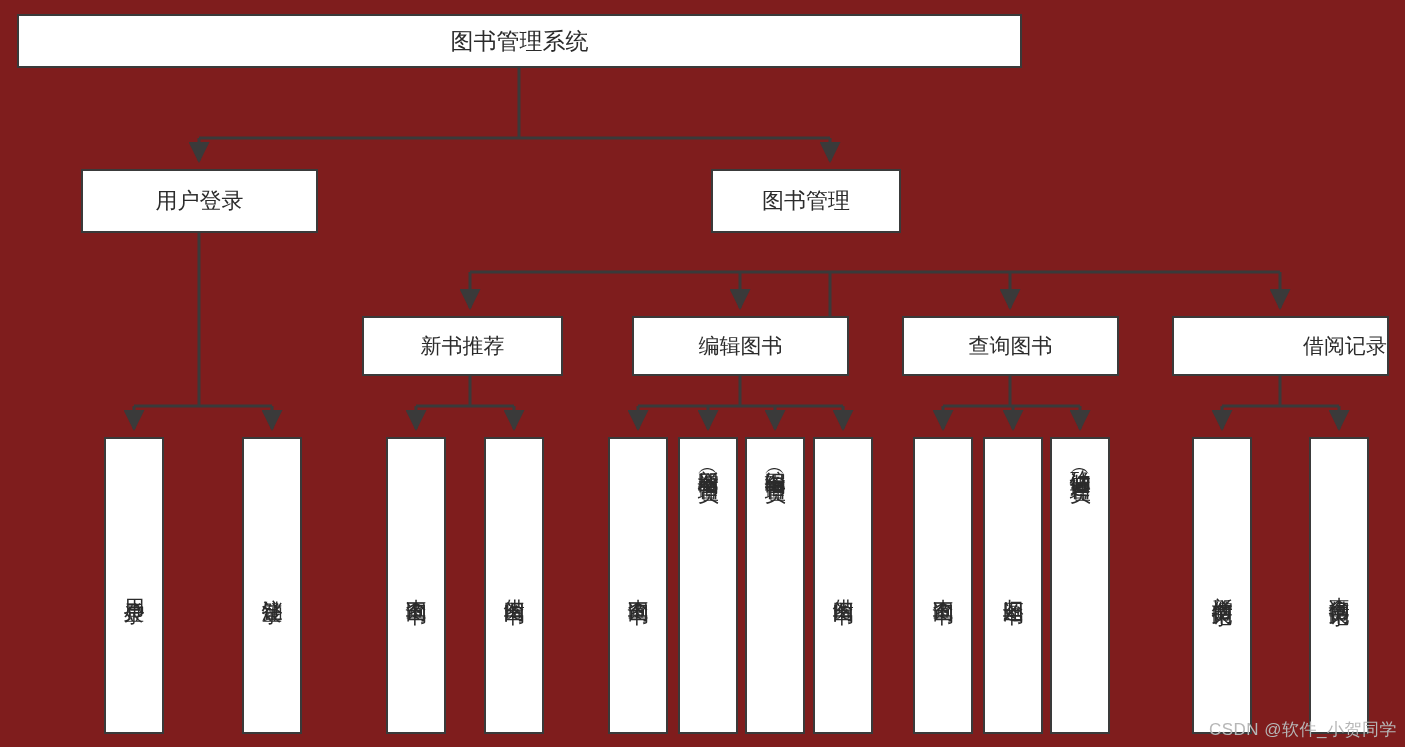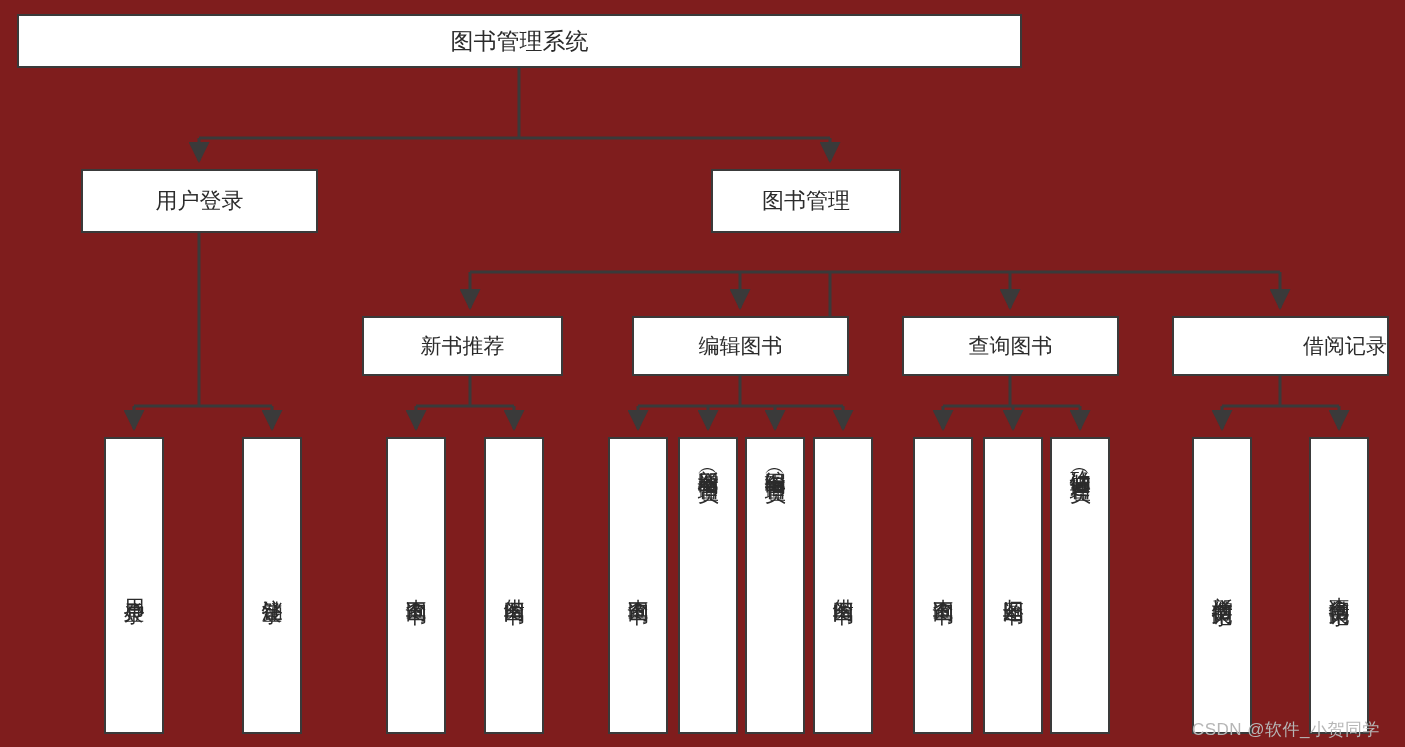--- a/index.html
+++ b/index.html
@@ -56,21 +56,21 @@
     letter-spacing: 2px;
     line-height: 1.06;
     white-space: nowrap;
   }
   .node-leaf.align-mid {
     align-items: center;
     padding-top: 0;
   }
   #watermark {
     position: absolute;
-    right: 25px;
+    right: 8px;
     bottom: 6px;
     font-size: 17px;
     color: #b6b6b6;
     letter-spacing: 0.5px;
     white-space: nowrap;
     margin-left: 9px;
   }
 </style>
 </head>
 <body>

